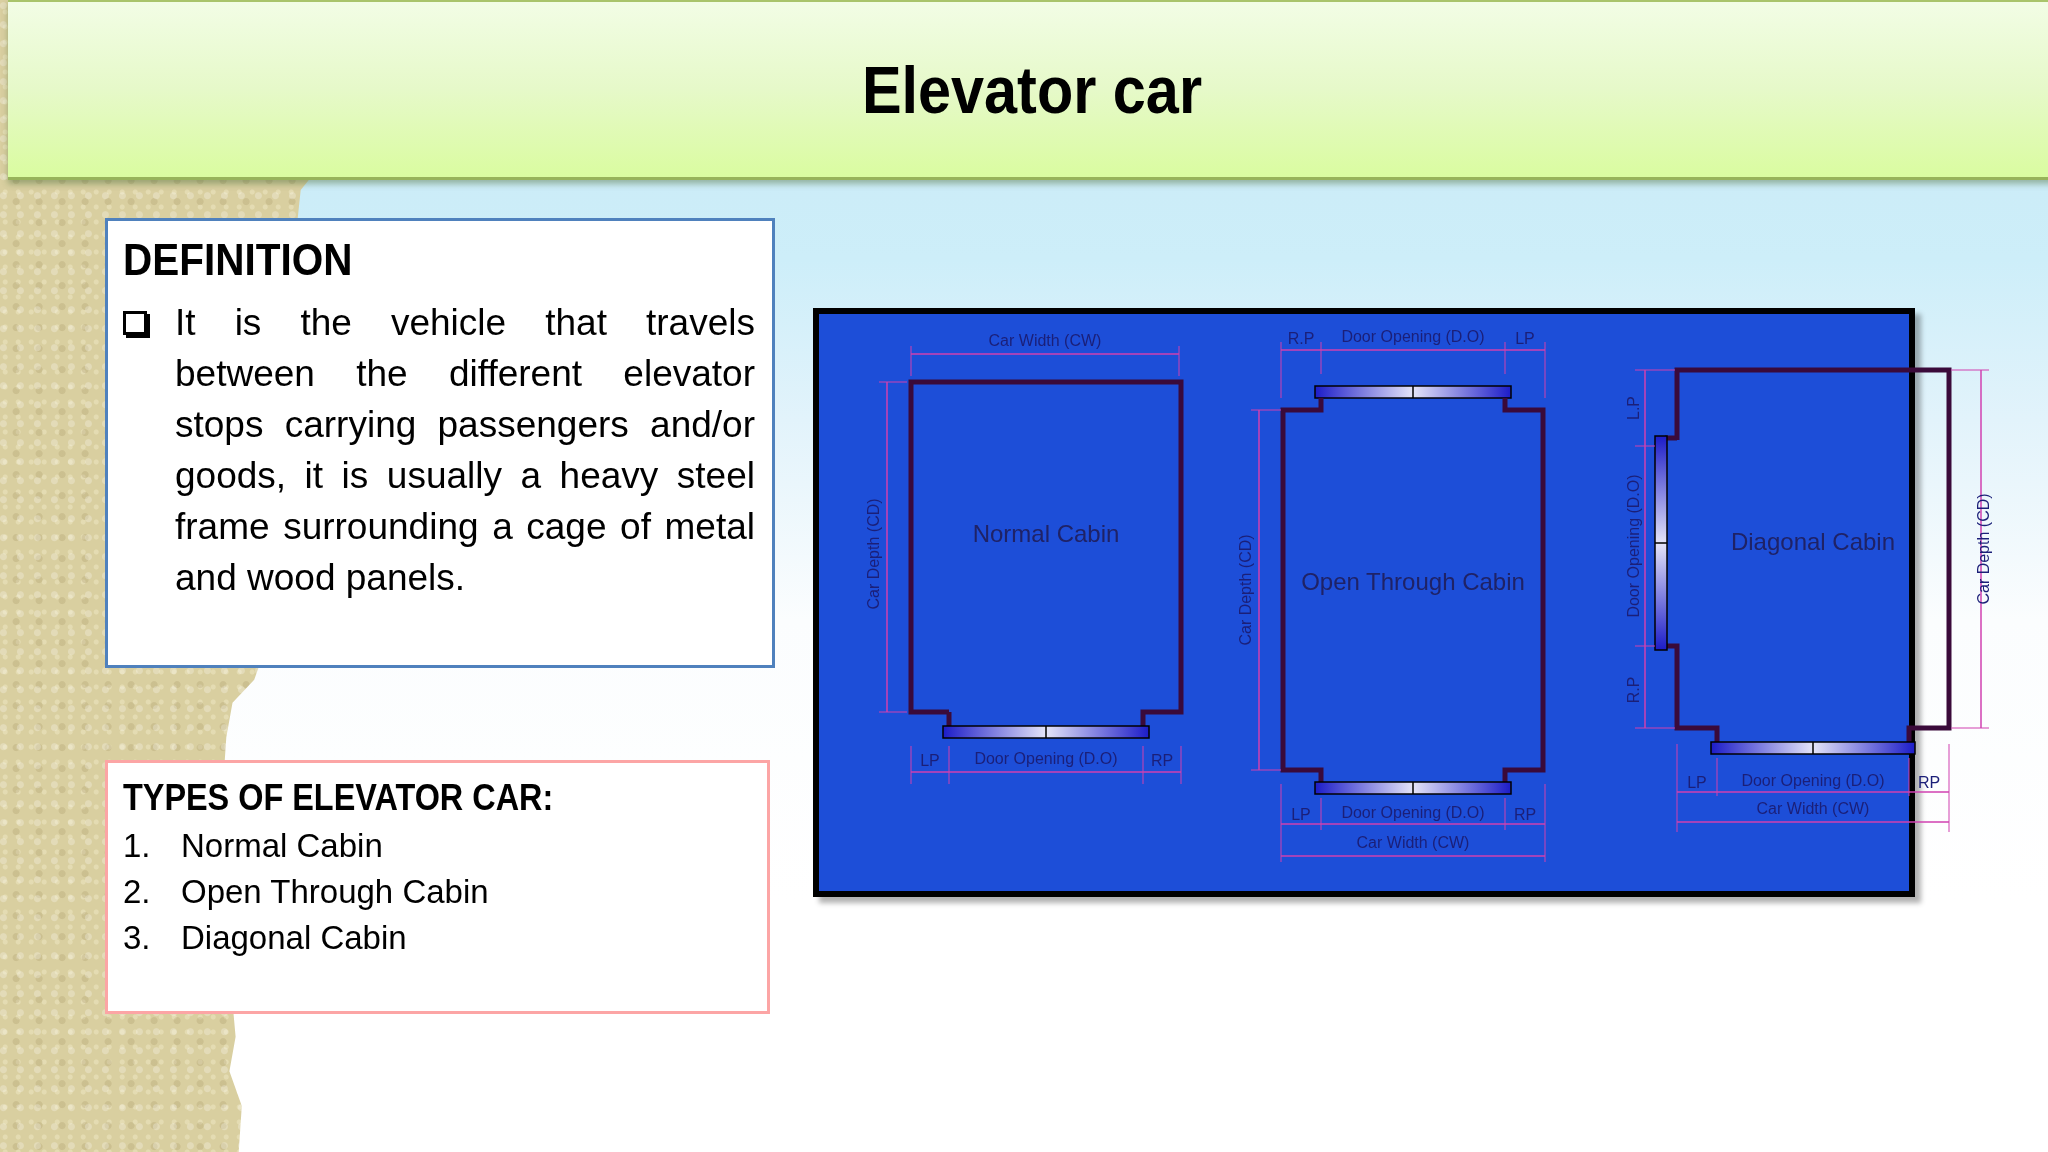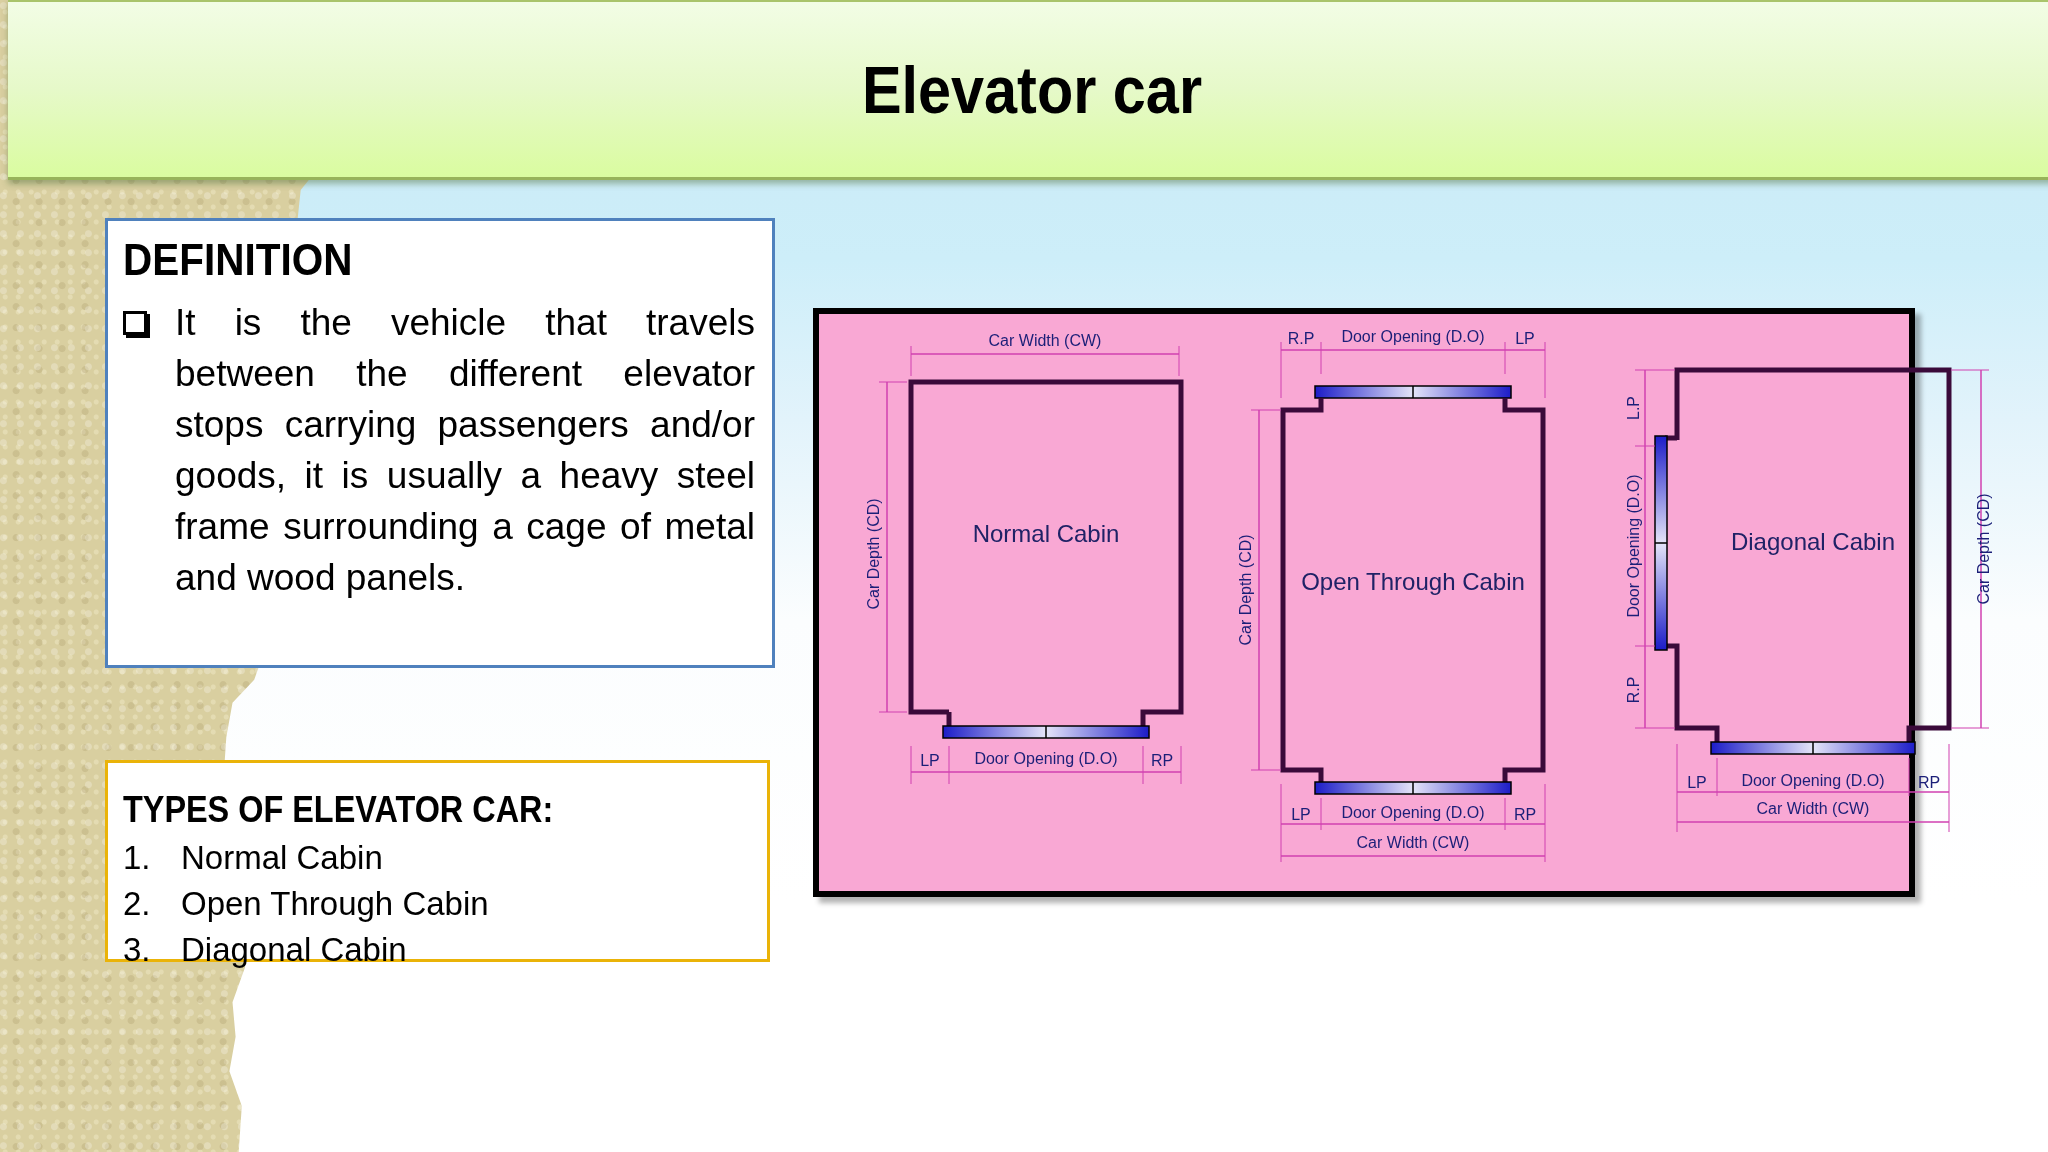--- a/index.html
+++ b/index.html
@@ -19,28 +19,28 @@
     border-top:2px solid #a9c46b; border-bottom:3px solid #97b35a;
     box-shadow: 0 4px 6px rgba(80,110,60,0.45); box-sizing:border-box;
     display:flex; align-items:center; justify-content:center; }
   .header h1 { margin:0; font-size:66px; font-weight:bold; color:#000; letter-spacing:0px; transform:scaleX(0.9); }
   .def-box { position:absolute; left:105px; top:218px; width:670px; height:450px; box-sizing:border-box;
     background:#fff; border:3px solid #4f81bd; padding:14px 1px 0 15px; }
   .def-box h2 { margin:0 0 12px 0; font-size:44px; font-weight:bold; color:#000; transform:scaleX(0.92); transform-origin:left; }
   .def-row { display:flex; align-items:flex-start; }
   .checkbox { width:24px; height:24px; border:3px solid #000; box-shadow:3px 3px 0 #000; margin-top:14px; margin-right:28px; flex:none; box-sizing:border-box; }
   .def-text { font-size:37px; line-height:51px; color:#000; text-align:justify; text-align-last:left; width:580px; }
-  .types-box { position:absolute; left:105px; top:760px; width:665px; height:202px; box-sizing:border-box;
-    background:#fff; border:3px solid #eab308; padding:26px 14px 0 15px; }
+  .types-box { position:absolute; left:105px; top:760px; width:665px; height:254px; box-sizing:border-box;
+    background:#fff; border:3px solid #fca5a5; padding:14px 14px 0 15px; }
   .types-box h3 { margin:0 0 4px 0; font-size:36px; font-weight:bold; color:#000; transform:scaleX(0.9); transform-origin:left; }
   .types-list { margin:0; padding:0; list-style:none; }
   .types-list li { font-size:33px; line-height:46px; color:#000; display:flex; }
   .types-list .num { width:58px; flex:none; }
   .panel { position:absolute; left:813px; top:308px; width:1102px; height:589px; box-sizing:border-box;
-    border:6px solid #000; background:#f9a8d4; box-shadow: 6px 6px 5px rgba(0,0,0,0.3); text-decoration: underline; }
+    border:6px solid #000; background:#1d4ed8; box-shadow: 6px 6px 5px rgba(0,0,0,0.3); text-decoration: underline; }
   .panel svg { position:absolute; left:0; top:0; }
   .dim { font-family:"Liberation Sans", sans-serif; font-size:16px; fill:#1b1f78; }
   .cabin-label { font-family:"Liberation Sans", sans-serif; font-size:24px; fill:#1f2266; }
 </style>
 </head>
 <body>
 
 <div class="texture"></div>
 
 <div class="header">

